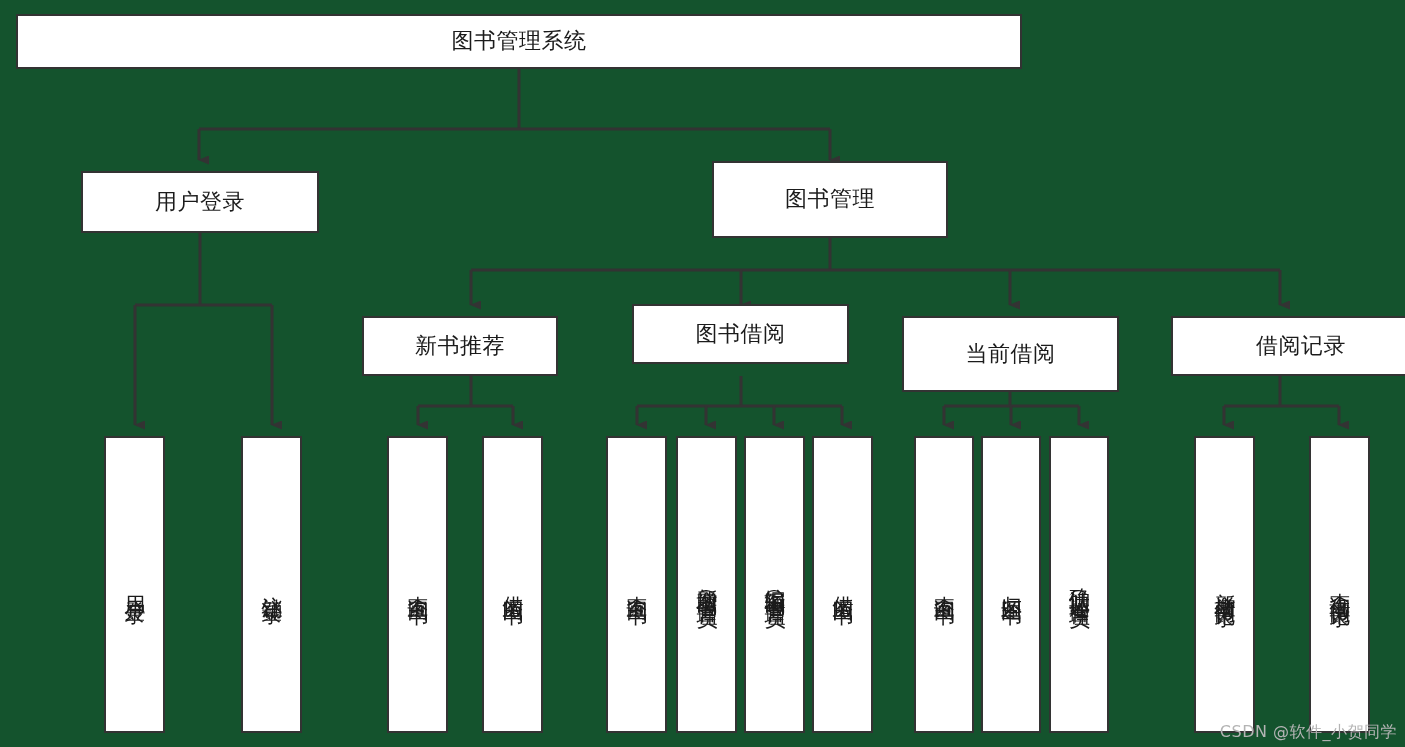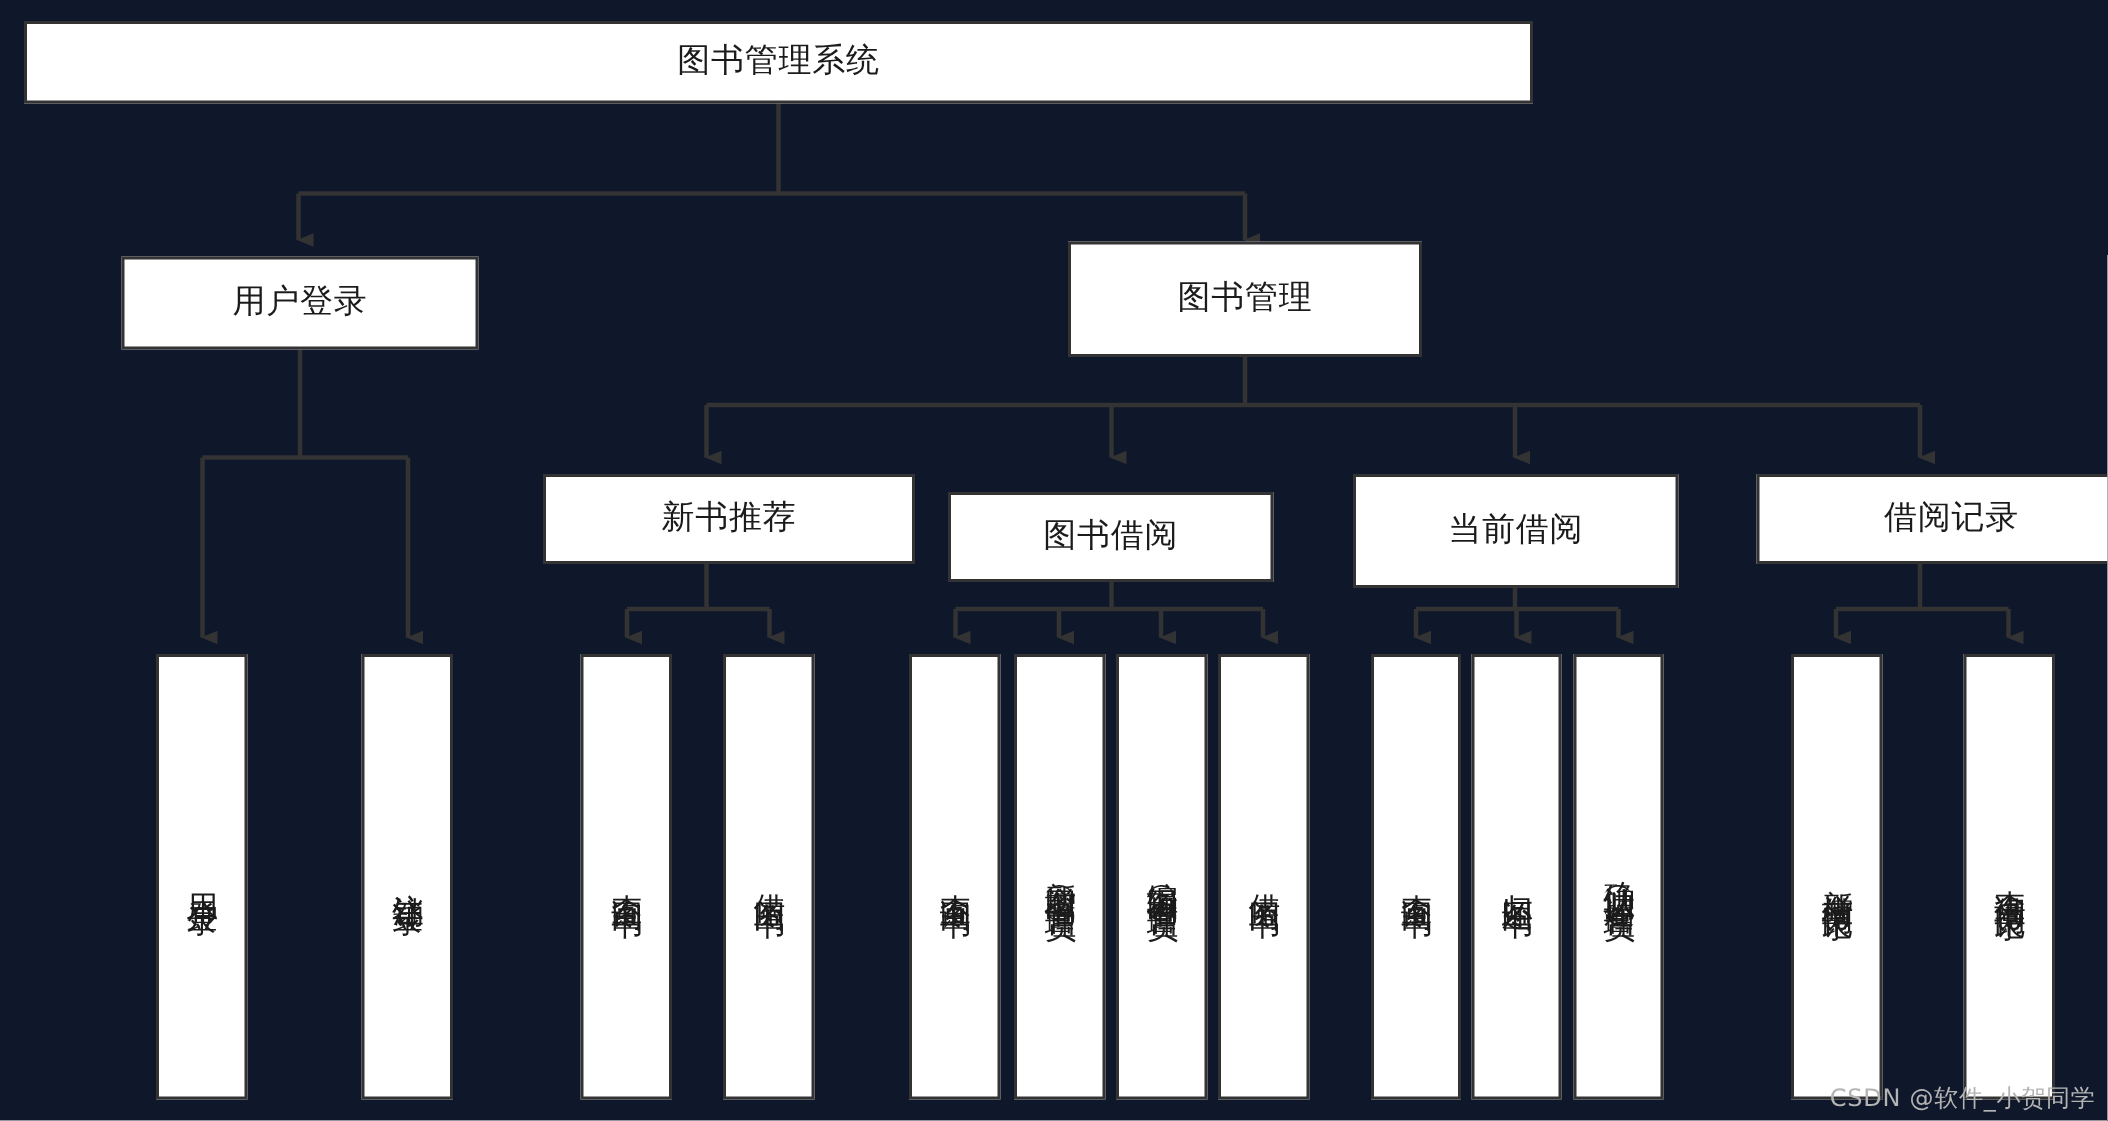--- a/index.html
+++ b/index.html
@@ -7,21 +7,21 @@
     padding: 0;
     background: #ffffff;
   }
   body {
     font-family: "DejaVu Sans", "Liberation Sans", sans-serif;
   }
   #diagram-root {
     position: relative;
     width: 1405px;
     height: 747px;
-    background: #0f172a;
+    background: #14532d;
     overflow: hidden;
   }
   #diagram-svg {
     position: absolute;
     left: 0;
     top: 0;
     width: 1405px;
     height: 747px;
   }
   .node-box {
@@ -123,24 +123,24 @@
     <span class="node-label-h">图书管理系统</span>
   </div>
 
   <div class="node-box" style="left:81px; top:171px; width:238px; height:62px;">
     <span class="node-label-h">用户登录</span>
   </div>
   <div class="node-box" style="left:712px; top:161px; width:236px; height:77px;">
     <span class="node-label-h">图书管理</span>
   </div>
 
-  <div class="node-box" style="left:362px; top:316px; width:248px; height:60px;text-align:right;">
+  <div class="node-box" style="left:362px; top:316px; width:196px; height:60px;text-align:right;">
     <span class="node-label-h">新书推荐</span>
   </div>
-  <div class="node-box" style="left:632px; top:328px; width:217px; height:60px;">
+  <div class="node-box" style="left:632px; top:304px; width:217px; height:60px;">
     <span class="node-label-h">图书借阅</span>
   </div>
   <div class="node-box" style="left:902px; top:316px; width:217px; height:76px;">
     <span class="node-label-h">当前借阅</span>
   </div>
   <div class="node-box" style="left:1171px; top:316px; width:260px; height:60px;">
     <span class="node-label-h">借阅记录</span>
   </div>
 
   <div class="node-box" style="left:104px; top:436px; width:61px; height:297px;">

